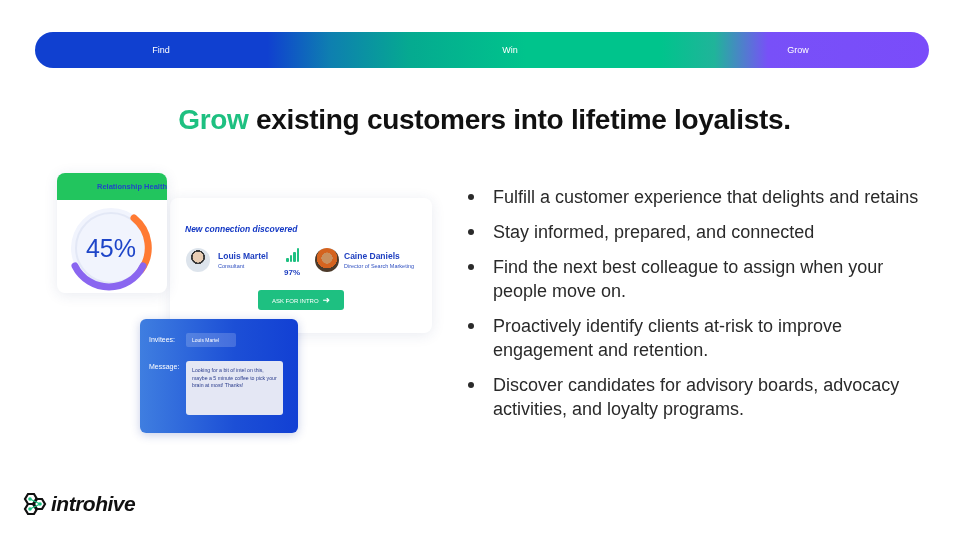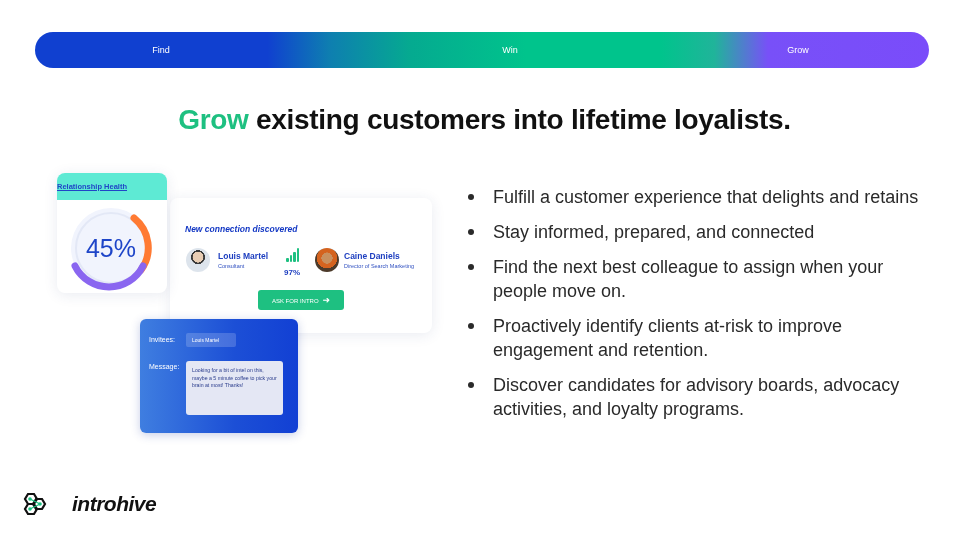--- a/index.html
+++ b/index.html
@@ -12,21 +12,21 @@
     background: linear-gradient(90deg, #1040d0 0%, #1040d0 26%, #0e7fb0 33%, #05aa90 42%, #00c48c 55%, #00c48c 70%, #20b49a 76%, #7850f8 82%, #7a4cfa 100%);
   }
   .stage { position: absolute; top: 0; height: 36px; line-height: 36px; color: #fff; font-size: 9px; transform: translateX(-50%); }
 
   .headline { position: absolute; left: 0; width: 922px; top: 104px; text-align: center; font-size: 28px; font-weight: bold; color: #111; letter-spacing: -0.3px; padding-left: 47px; }
   .headline .accent { color: #1ec081; }
 
   .card { position: absolute; background: #fff; border-radius: 8px; box-shadow: 0 2px 14px rgba(40,60,120,0.10); }
 
   .health-card { left: 57px; top: 173px; width: 110px; height: 120px; overflow: hidden; }
-  .health-head { height: 27px; background: #5eead4; color: #2146c7; font-size: 7.5px; font-weight: bold; text-align: left; line-height: 27px; text-decoration: underline; }
+  .health-head { height: 27px; background: #22c55e; color: #2146c7; font-size: 7.5px; font-weight: bold; text-align: right; line-height: 27px; }
   .donut { position: absolute; left: 10px; top: 31px; width: 88px; height: 88px; }
   .donut-value { position: absolute; left: 10px; top: 31px; width: 88px; height: 88px; line-height: 88px; text-align: center; font-size: 25px; color: #1e45c8; }
 
   .connection-card { left: 170px; top: 198px; width: 262px; height: 135px; }
   .conn-title { position: absolute; left: 15px; top: 26px; font-size: 8.5px; font-weight: bold; color: #1237c4; font-style: italic; }
   .avatar { position: absolute; width: 24px; height: 24px; border-radius: 50%; overflow: hidden; }
   .av1 { left: 16px; top: 50px; background: radial-gradient(circle at 50% 38%, #e8cdb4 0 28%, #3a3a3a 29% 36%, #dde4ec 37%); }
   .av2 { left: 145px; top: 50px; background: radial-gradient(circle at 50% 42%, #c9905e 0 30%, #d4631f 31% 55%, #4c3a2a 56%); }
   .person-name { position: absolute; font-size: 8.5px; font-weight: bold; color: #1e3fc0; }
   .person-role { position: absolute; font-size: 5.5px; color: #3050c0; }
@@ -39,21 +39,21 @@
   .invite-card { position: absolute; left: 140px; top: 319px; width: 158px; height: 114px; border-radius: 6px; background: linear-gradient(90deg, #3f7ee0 0%, #1c4fd6 60%, #1240d4 100%); box-shadow: 0 2px 10px rgba(30,60,160,0.25); }
   .inv-label { position: absolute; color: #fff; font-size: 7px; }
   .inv-chip { position: absolute; left: 46px; top: 14px; width: 50px; height: 14px; background: rgba(255,255,255,0.18); border-radius: 2px; color: #fff; font-size: 5px; line-height: 14px; padding-left: 6px; }
   .msg-box { position: absolute; left: 46px; top: 42px; width: 97px; height: 54px; background: #e4e7f4; border-radius: 3px; color: #2a3c8c; font-size: 5.2px; line-height: 1.45; padding: 6px 6px; }
 
   .bullets { position: absolute; left: 466px; top: 185px; width: 460px; list-style: none; }
   .bullets li { position: relative; padding-left: 27px; font-size: 18px; line-height: 24px; color: #2a2a2a; margin-bottom: 11px; }
   .bullets li::before { content: ""; position: absolute; left: 2px; top: 9px; width: 6px; height: 6px; border-radius: 50%; background: #2a2a2a; }
   .bullets li:nth-child(1) { margin-bottom: 11px; }
 
-  .logo { position: absolute; left: 21px; top: 490px; height: 28px; display: flex; align-items: center; gap: 21px; }
+  .logo { position: absolute; left: 21px; top: 490px; height: 28px; display: flex; align-items: center; }
   .logo-text { font-size: 21px; font-weight: bold; font-style: italic; color: #111; margin-left: 4px; letter-spacing: -0.5px; }
 </style>
 </head>
 <body>
 
 <div class="progress-bar">
   <span class="stage" style="left:126px">Find</span>
   <span class="stage" style="left:475px">Win</span>
   <span class="stage" style="left:763px">Grow</span>
 </div>

